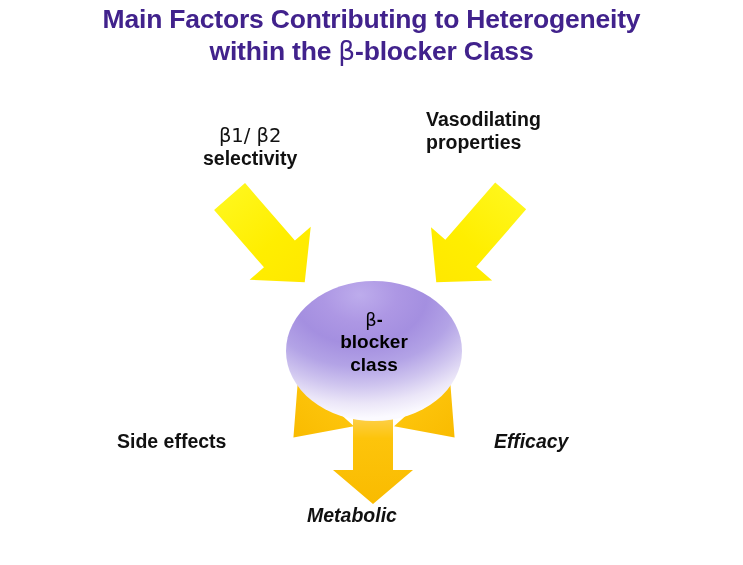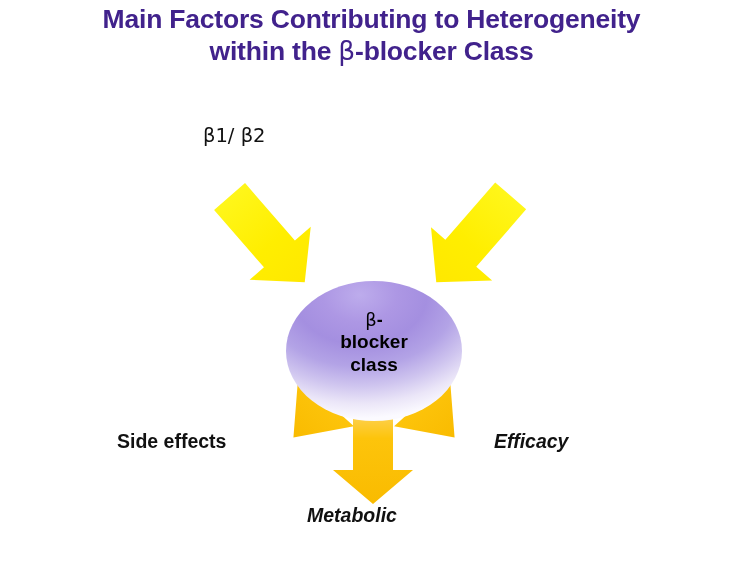--- a/index.html
+++ b/index.html
@@ -182,22 +182,27 @@
 
     <div id="sphere"></div>
     <div id="sphere-label">
       <span class="sline l1"><span class="beta">β</span><span>-</span></span>
       <span class="sline">blocker</span>
       <span class="sline">class</span>
     </div>
 
     <div class="node-label" id="label-selectivity">
       <span class="nline"><span class="beta">β1/ </span><span class="beta">β2</span></span>
-    </div>
-
+      <span class="nline">selectivity</span>
+    </div>
+
+    <div class="node-label" id="label-vasodilating">
+      <span class="nline">Vasodilating</span>
+      <span class="nline">properties</span>
+    </div>
 
     <div class="node-label" id="label-side-effects">
       <span class="nline">Side effects</span>
     </div>
 
     <div class="node-label" id="label-efficacy">
       <span class="nline">Efficacy</span>
     </div>
 
     <div class="node-label" id="label-metabolic">

